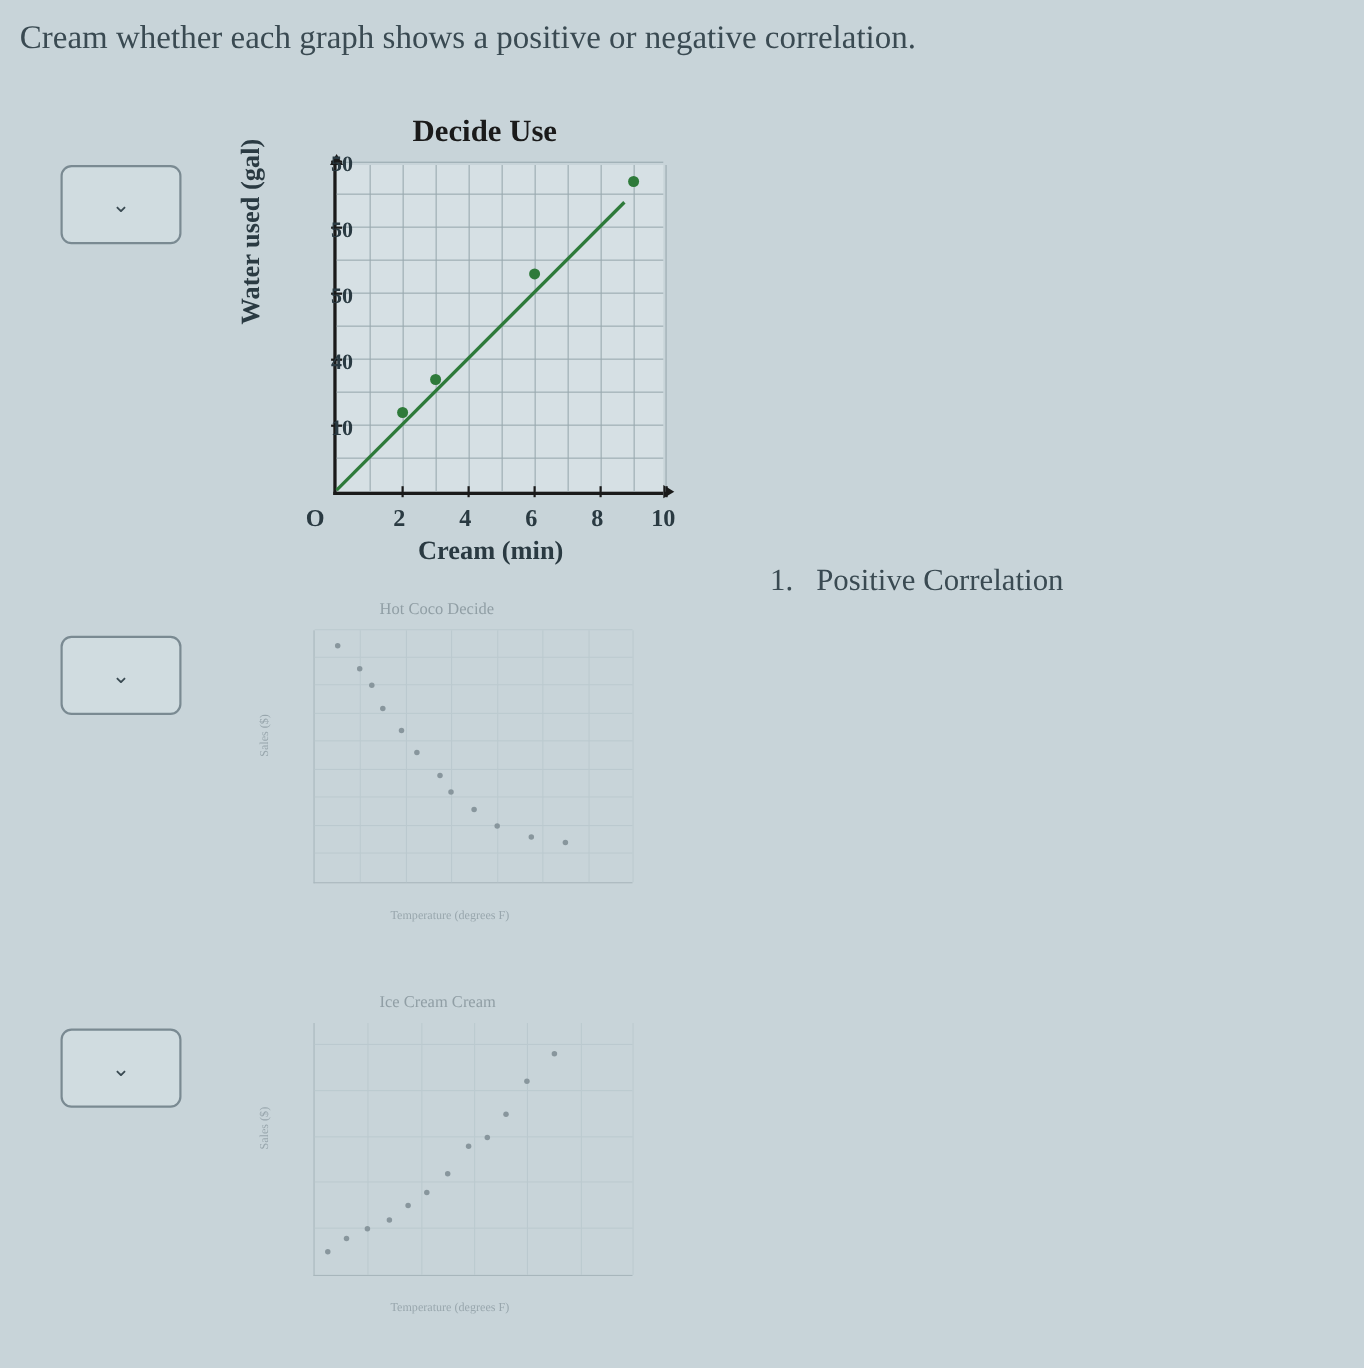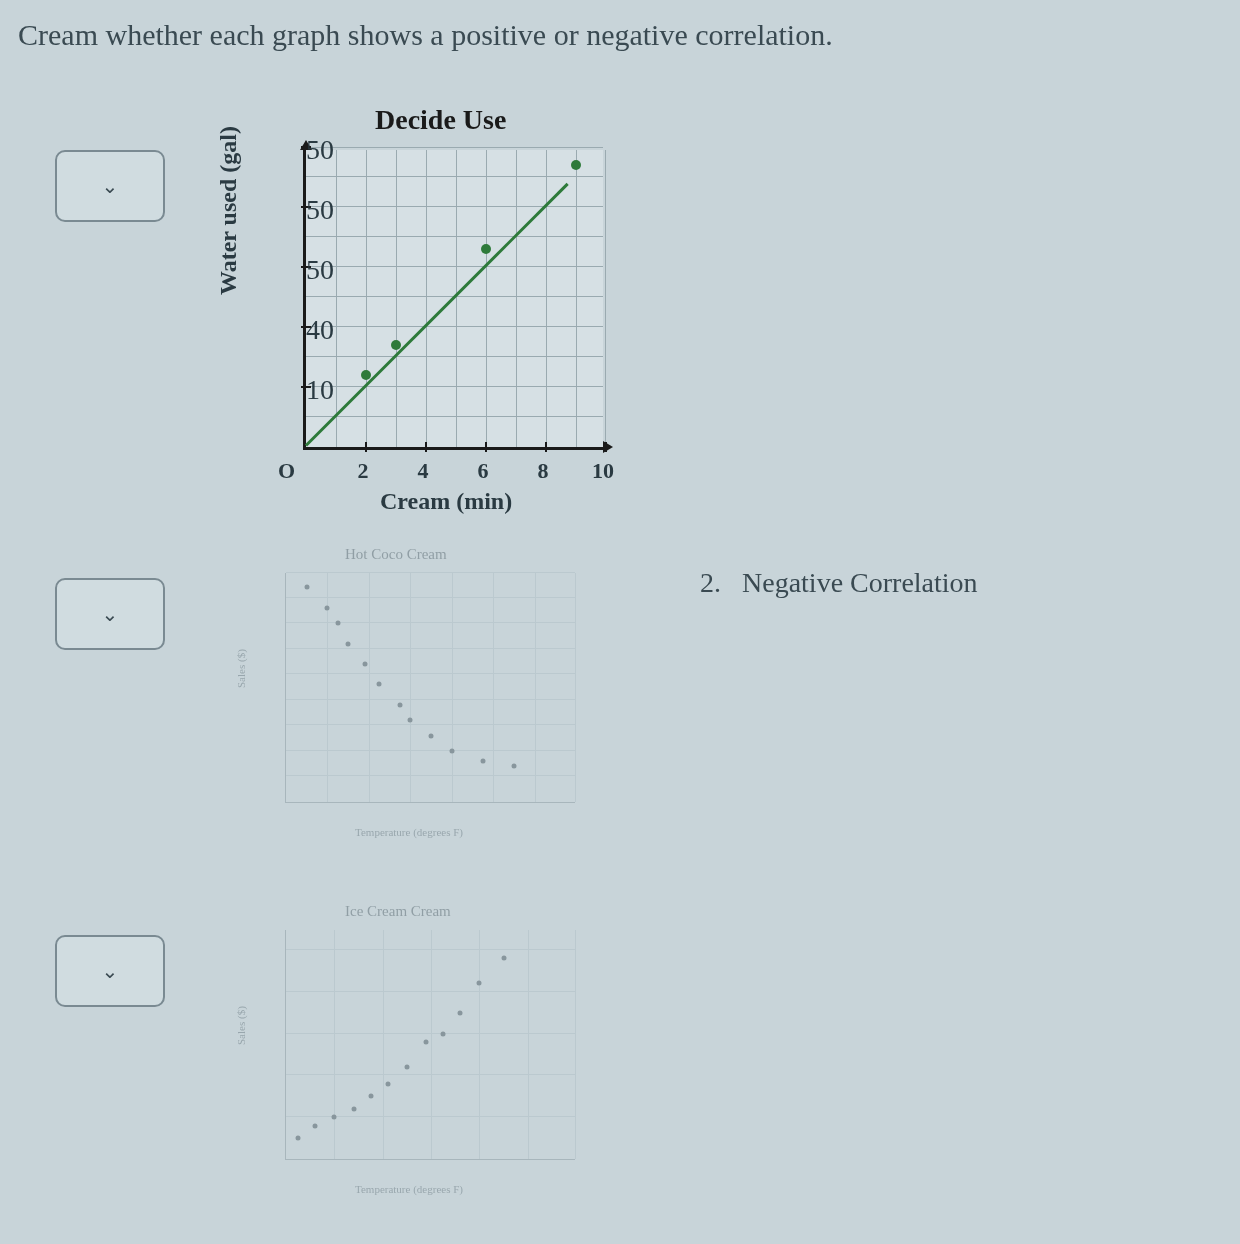--- a/index.html
+++ b/index.html
@@ -96,23 +96,23 @@
   }
   .c1-point {
     position: absolute;
     width: 10px; height: 10px;
     background: #2e7a3a;
     border-radius: 50%;
     transform: translate(-50%, 50%);
   }
   .c1-ytick {
     position: absolute;
-    right: 311px;
-    font-size: 28px;
-    font-weight: normal;
+    right: 324px;
+    font-size: 20px;
+    font-weight: bold;
     transform: translateY(-50%);
   }
   .c1-xtick {
     position: absolute;
     top: 338px;
     font-size: 22px;
     font-weight: bold;
     transform: translateX(-50%);
   }
   .c1-origin {
@@ -281,21 +281,21 @@
     <div class="c1-origin">O</div>
     <div class="c1-xlabel">Cream (min)</div>
   </div>
 </div>
 
 <div class="row row2">
   <div class="dropdown">
     <span class="chev">⌄</span>
   </div>
   <div class="small-chart">
-    <div class="sc-title">Hot Coco Cream</div>
+    <div class="sc-title">Hot Coco Decide</div>
     <div class="sc-ylabel">Sales ($)</div>
     <div class="sc-plot">
       <div class="sc-gridv" style="left:41px"></div>
         <div class="sc-gridv" style="left:83px"></div>
       <div class="sc-gridv" style="left:124px"></div>
         <div class="sc-gridv" style="left:166px"></div>
       <div class="sc-gridv" style="left:207px"></div>
         <div class="sc-gridv" style="left:249px"></div>
       <div class="sc-gridv" style="left:289px"></div>
       <div class="sc-gridh" style="bottom:26px"></div>
@@ -356,17 +356,17 @@
       <div class="sc-point" style="left:157px;bottom:125px"></div>
       <div class="sc-point" style="left:174px;bottom:146px"></div>
       <div class="sc-point" style="left:193px;bottom:176px"></div>
       <div class="sc-point" style="left:218px;bottom:201px"></div>
     </div>
     <div class="sc-xlabel">Temperature (degrees F)</div>
   </div>
 </div>
 
 <div class="answer-list">
-  <div class="a2">
-    <span>2.</span>&nbsp;&nbsp;
-    <span>Negative Correlation</span>
+  <div>
+    <span>1.</span>&nbsp;&nbsp;
+    <span>Positive Correlation</span>
   </div>
 </div>
 
 </body></html>

